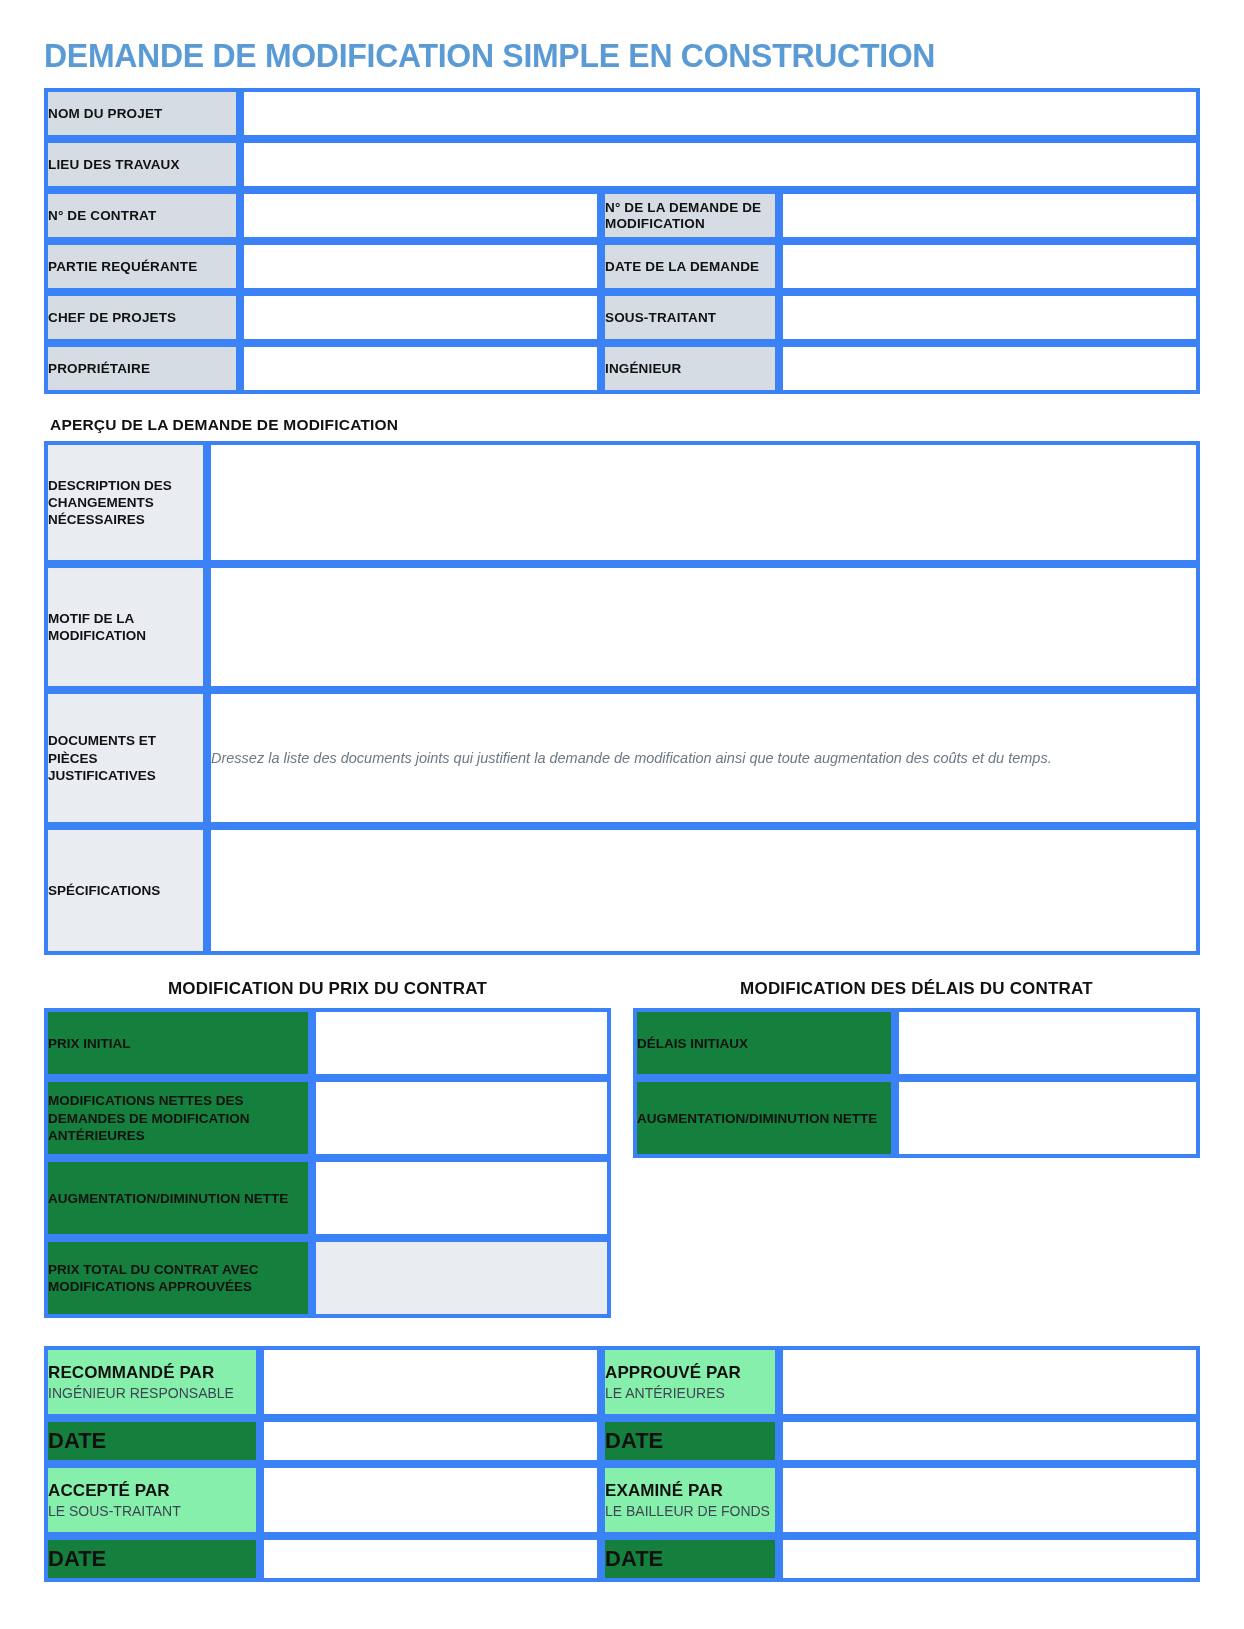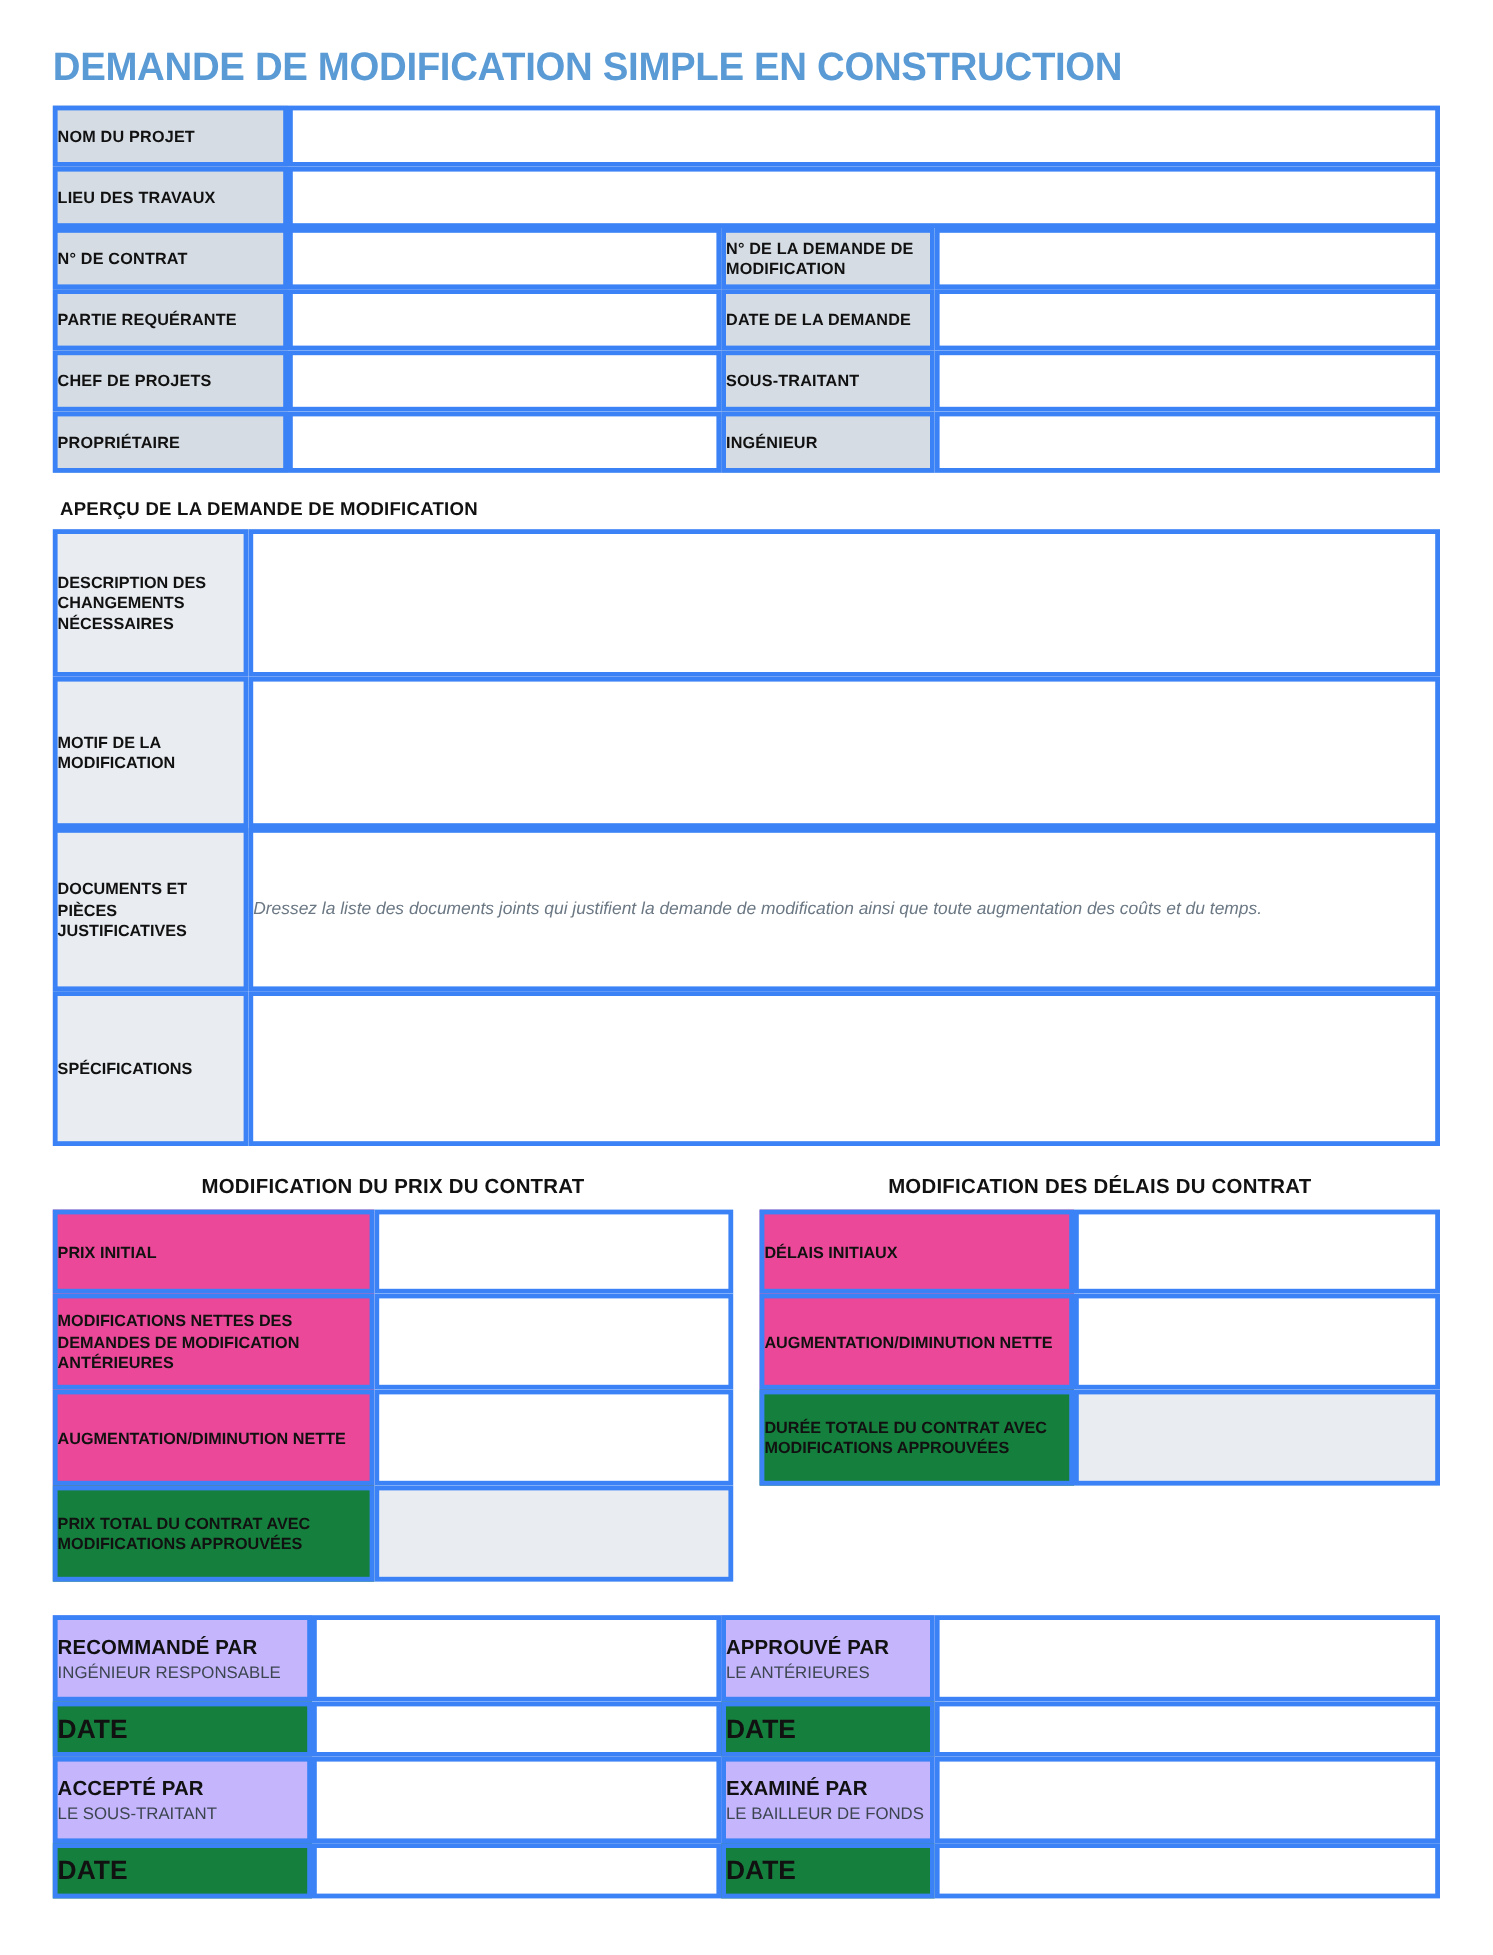--- a/index.html
+++ b/index.html
@@ -106,42 +106,42 @@
   .centered-head {
     text-align: center;
     font-size: 17px;
     font-weight: bold;
     letter-spacing: 0.2px;
     margin-bottom: 9px;
     color: #111;
   }
   .money-table td { border: 1px solid #bfbfbf; }
   .lbl-gray {
-    background: #ec4899;
+    background: #15803d;
     font-weight: bold;
     font-size: 13.5px;
     padding: 6px 12px;
     line-height: 1.28;
     color: #111;
   }
   .lbl-total {
     background: #15803d;
     font-weight: bold;
     font-size: 13.5px;
     padding: 6px 12px;
     line-height: 1.28;
     color: #111;
   }
   .val-total { background: #e9edf2; }
 
   
   .sign-block { margin-top: 28px; }
   .sign-table td { border: 1px solid #bfbfbf; }
   .sig-lbl {
-    background: #c4b5fd;
+    background: #86efac;
     padding: 8px 12px 10px 12px;
     line-height: 1.2;
     color: #111;
   }
   .sig-lbl .main {
     display: block;
     font-size: 17px;
     font-weight: bold;
     letter-spacing: 0.1px;
   }
@@ -278,24 +278,20 @@
             <col>
           </colgroup>
         <tbody>
           <tr>
             <td class="lbl-gray" style="height:62px">DÉLAIS INITIAUX</td>
             <td class="val"></td>
           </tr>
           <tr>
             <td class="lbl-gray" style="height:72px">AUGMENTATION/DIMINUTION NETTE</td>
             <td class="val"></td>
-          </tr>
-          <tr>
-            <td class="lbl-total" style="height:72px">DURÉE TOTALE DU CONTRAT AVEC MODIFICATIONS APPROUVÉES</td>
-            <td class="val-total"></td>
           </tr>
         </tbody>
       </table>
     </div>
 
   </div>
 
   <div class="sign-block">
     <table class="grid sign-table">
       <colgroup>

